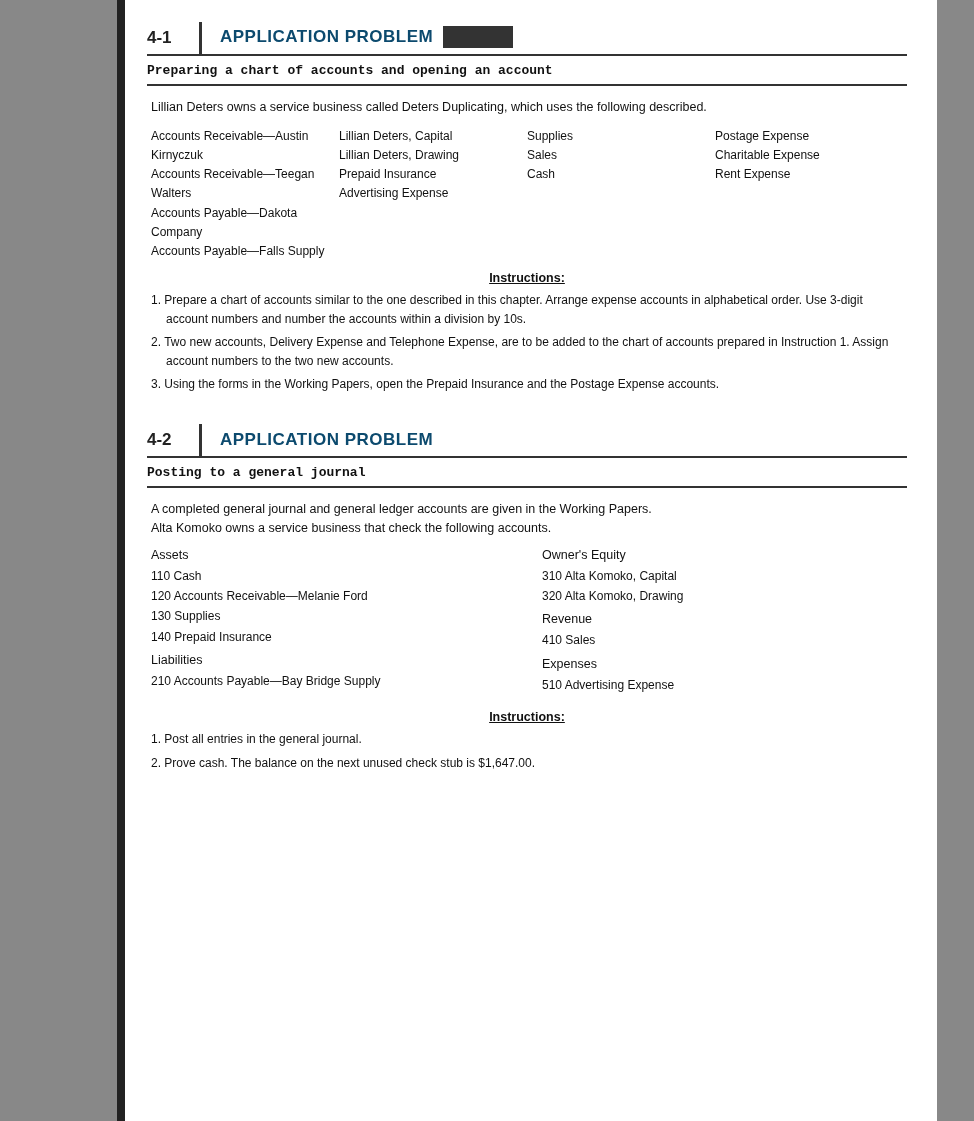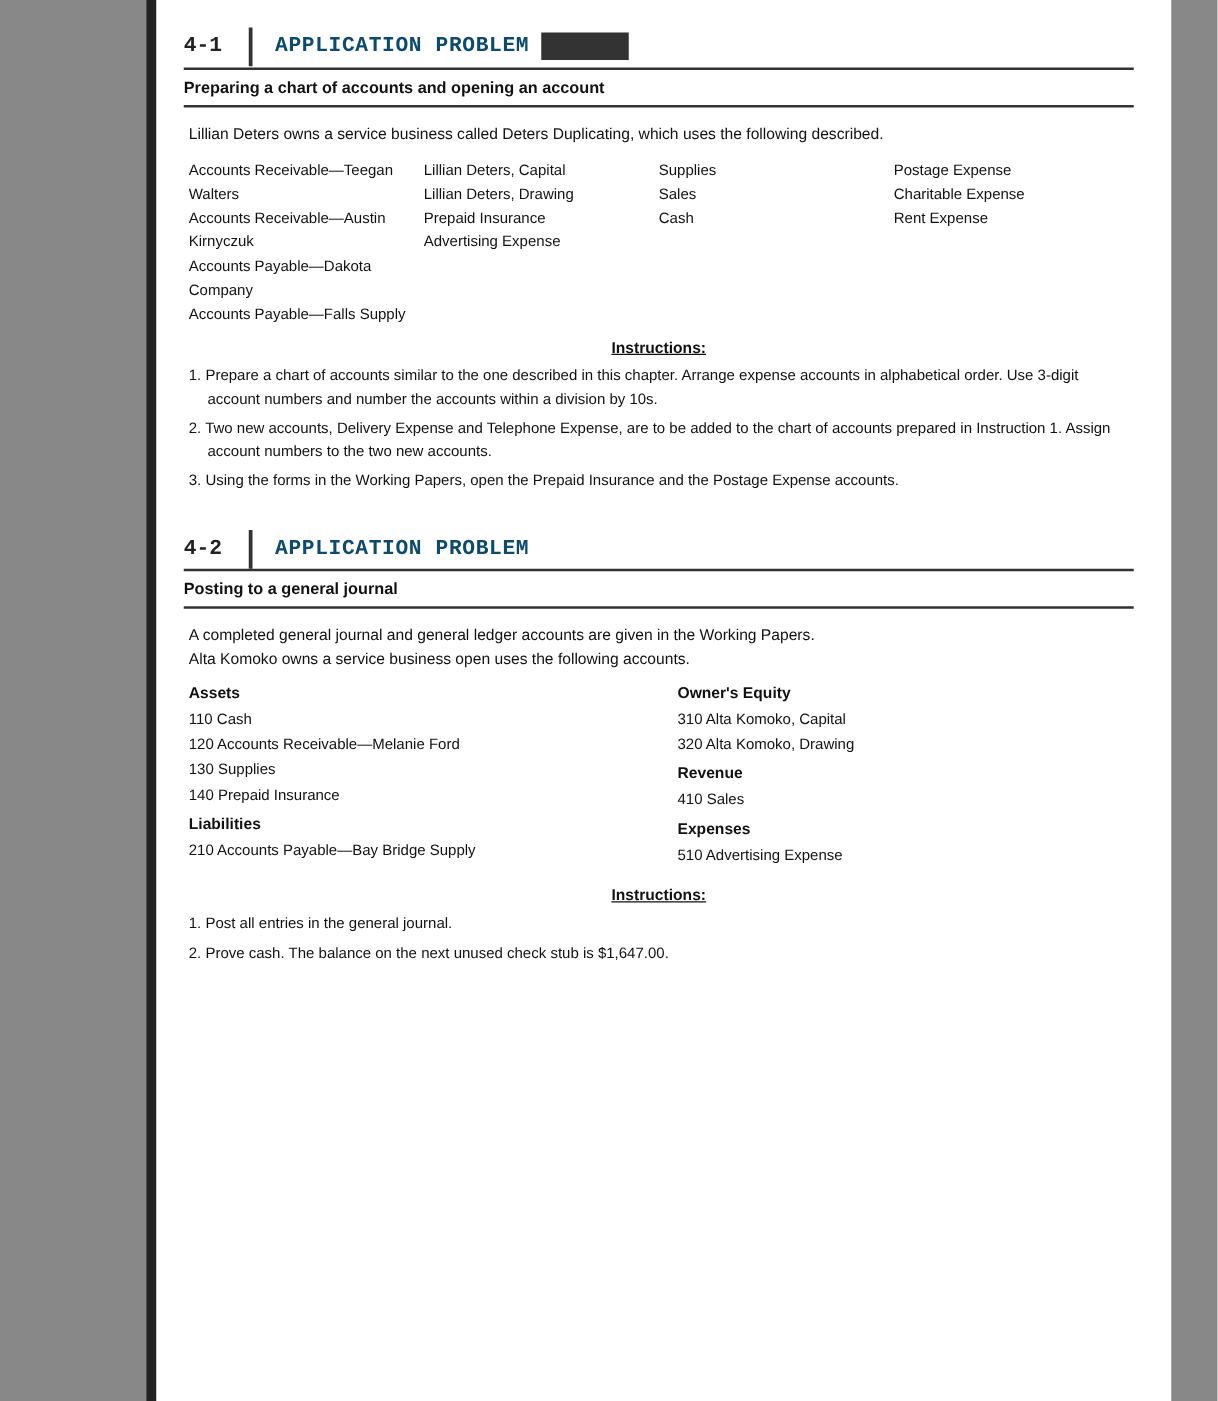--- a/index.html
+++ b/index.html
@@ -32,24 +32,23 @@
       padding: 20px 30px 40px 30px;
     }
 
     
     .problem-section {
       margin-bottom: 30px;
     }
 
     .problem-header {
       display: flex;
-      align-items: center;
+      align-items: flex-end;
       border-bottom: 2px solid #333;
       margin-bottom: 0;
-      font-family: Liberation Mono, monospace;
     }
 
     .problem-number {
       font-size: 17px;
       font-weight: bold;
       color: #222;
       min-width: 55px;
       padding: 6px 10px 6px 0;
       border-right: 3px solid #333;
       display: flex;
@@ -75,20 +74,21 @@
       width: 70px;
       height: 22px;
       background: #333;
       vertical-align: middle;
     }
 
     .problem-subtitle {
       border-bottom: 2px solid #333;
       padding: 5px 0 5px 0;
       margin-left: 0;
+      font-family: Liberation Mono, monospace;
     }
 
     .problem-subtitle-text {
       font-size: 13px;
       font-weight: bold;
       color: #111;
       padding-left: 0;
     }
 
     .problem-body {
@@ -146,21 +146,21 @@
       gap: 30px;
       margin: 10px 0 15px 0;
     }
 
     .accounts-category {
       flex: 1;
     }
 
     .cat-title {
       font-size: 12.5px;
-      font-weight: bold;
+      font-weight: normal;
       margin-bottom: 4px;
     }
 
     .cat-item {
       font-size: 12px;
       line-height: 1.7;
     }
   </style>
 </head>
 <body>
@@ -179,22 +179,22 @@
           </div>
         </div>
       </div>
       <div class="problem-subtitle">
         <span class="problem-subtitle-text">Preparing a chart of accounts and opening an account</span>
       </div>
       <div class="problem-body">
         <p class="intro-text">Lillian Deters owns a service business called Deters Duplicating, which uses the following described.</p>
         <div class="accounts-grid">
           <div class="accounts-col">
+            <div class="account-item">Accounts Receivable—Austin Kirnyczuk</div>
             <div class="account-item">Accounts Receivable—Teegan Walters</div>
-            <div class="account-item">Accounts Receivable—Austin Kirnyczuk</div>
             <div class="account-item">Accounts Payable—Dakota Company</div>
             <div class="account-item">Accounts Payable—Falls Supply</div>
           </div>
           <div class="accounts-col">
             <div class="account-item">Lillian Deters, Capital</div>
             <div class="account-item">Lillian Deters, Drawing</div>
             <div class="account-item">Prepaid Insurance</div>
             <div class="account-item">Advertising Expense</div>
           </div>
           <div class="accounts-col">
@@ -225,21 +225,21 @@
             <span>APPLICATION PROBLEM</span>
           </div>
         </div>
       </div>
       <div class="problem-subtitle">
         <span class="problem-subtitle-text">Posting to a general journal</span>
       </div>
       <div class="problem-body">
         <p class="intro-text">
           <span>A completed general journal and general ledger accounts are given in the Working Papers.</span><br>
-          <span>Alta Komoko owns a service business open uses the following accounts.</span>
+          <span>Alta Komoko owns a service business that check the following accounts.</span>
         </p>
 
         <div class="accounts-table">
 
           <div class="accounts-category">
             <div class="cat-title">Assets</div>
             <div class="cat-item">110 Cash</div>
             <div class="cat-item">120 Accounts Receivable—Melanie Ford</div>
             <div class="cat-item">130 Supplies</div>
             <div class="cat-item">140 Prepaid Insurance</div>

